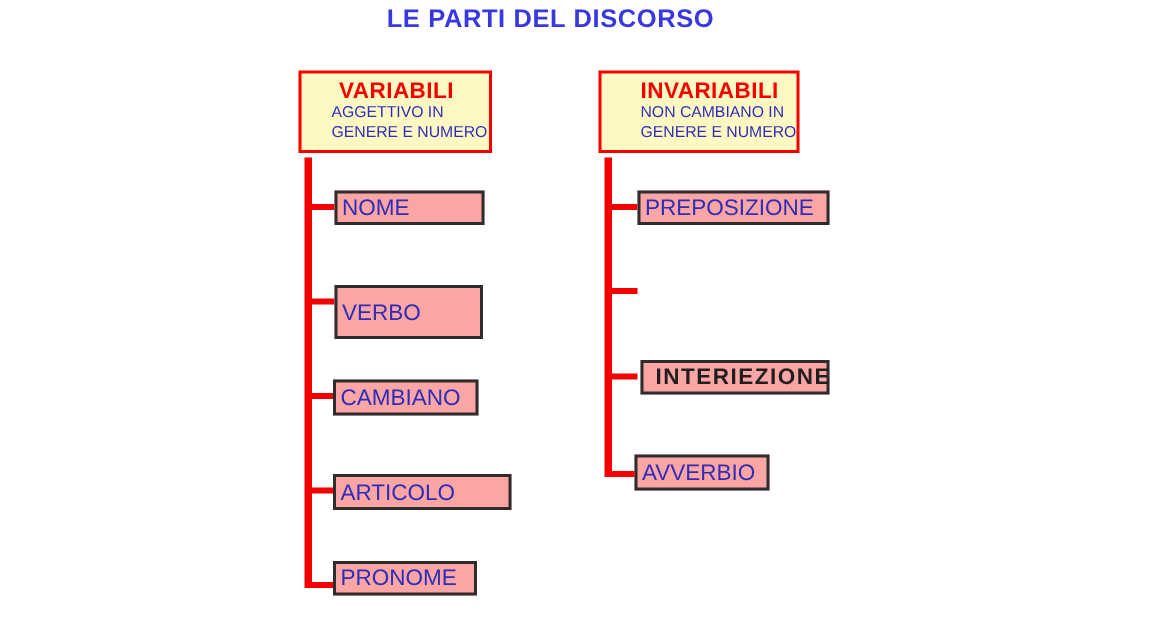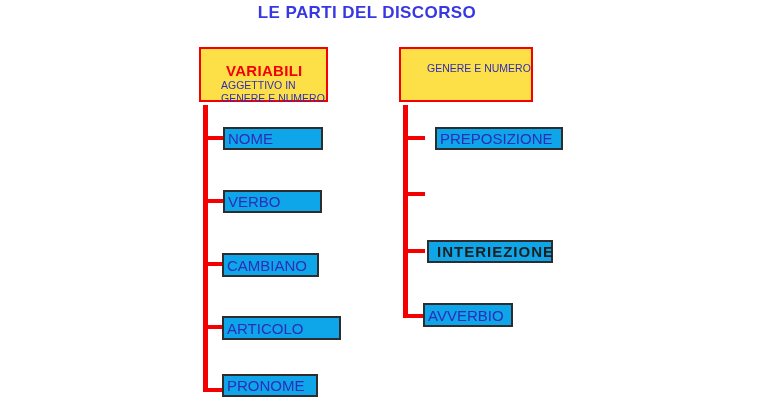--- a/index.html
+++ b/index.html
@@ -19,22 +19,22 @@
     text-align: center;
     font-size: 17px;
     font-weight: bold;
     letter-spacing: 0.4px;
     color: var(--title-blue, #3838e2);
   }
   .group-box {
     position: absolute;
     box-sizing: border-box;
     border: 2px solid var(--red, #f40000);
-    background: #fde047;
-    padding-top: 13px;
+    background: #fef9c3;
+    padding-top: 3px;
   }
   .group-box.left  { left: 199px; top: 47px; width: 129px; height: 55px; padding-left: 20px; }
   .group-box.right { left: 399px; top: 47px; width: 134px; height: 55px; padding-left: 26px; }
   .group-heading {
     font-size: 15px;
     font-weight: bold;
     line-height: 17px;
     letter-spacing: 0.3px;
     color: var(--red, #f40000);
   }
@@ -47,21 +47,21 @@
   .stem { position: absolute; width: 5px; background: var(--red, #f40000); }
   .stem.left  { left: 203px; top: 105px; height: 287px; }
   .stem.right { left: 403px; top: 105px; height: 213px; }
   .tick { position: absolute; height: 4px; background: var(--red, #f40000); }
   .tick.l { left: 206px; width: 17px; }
   .tick.r { left: 406px; width: 19px; }
   .item {
     position: absolute;
     box-sizing: border-box;
     border: 2px solid var(--item-border, #2d2d2d);
-    background: #0ea5e9;
+    background: #fca5a5;
     font-size: 15px;
     padding-left: 3px;
     display: flex;
     align-items: center;
     color: var(--text-blue, #2d2db8);
     white-space: nowrap;
   }
   .item.black {
     color: var(--black-text, #1f1f1f);
     letter-spacing: 1px;
@@ -76,40 +76,42 @@
 
   <div class="title">LE PARTI DEL DISCORSO</div>
 
   <div class="group-box left">
     <div class="group-heading">VARIABILI</div>
     <div class="group-sub">AGGETTIVO IN</div>
     <div class="group-sub">GENERE E NUMERO</div>
   </div>
 
   <div class="group-box right">
+    <div class="group-heading">INVARIABILI</div>
+    <div class="group-sub">NON CAMBIANO IN</div>
     <div class="group-sub">GENERE E NUMERO</div>
   </div>
 
   <div class="stem left"></div>
   <div class="stem right"></div>
 
   <div class="tick l" style="top:136px;"></div>
   <div class="tick l" style="top:199px;"></div>
   <div class="tick l" style="top:262px;"></div>
   <div class="tick l" style="top:325px;"></div>
   <div class="tick l" style="top:388px;"></div>
 
   <div class="tick r" style="top:136px;"></div>
   <div class="tick r" style="top:192px;"></div>
   <div class="tick r" style="top:249px;"></div>
   <div class="tick r" style="top:314px;"></div>
 
   <div class="item blue" style="left:223px; top:127px; width:100px; height:23px;">NOME</div>
-  <div class="item blue" style="left:223px; top:190px; width:99px; height:23px;">VERBO</div>
+  <div class="item blue" style="left:223px; top:190px; width:99px; height:36px;">VERBO</div>
   <div class="item blue" style="left:222px; top:253px; width:97px; height:24px;">CAMBIANO</div>
   <div class="item blue" style="left:222px; top:316px; width:119px; height:24px;">ARTICOLO</div>
   <div class="item blue" style="left:222px; top:374px; width:96px; height:23px;">PRONOME</div>
 
-  <div class="item blue" style="left:435px; top:127px; width:128px; height:23px;">PREPOSIZIONE</div>
+  <div class="item blue" style="left:425px; top:127px; width:128px; height:23px;">PREPOSIZIONE</div>
   <div class="item black" style="left:427px; top:240px; width:126px; height:23px;">INTERIEZIONE</div>
   <div class="item blue" style="left:423px; top:303px; width:90px; height:24px;">AVVERBIO</div>
 
 </div>
 
 </body></html>

